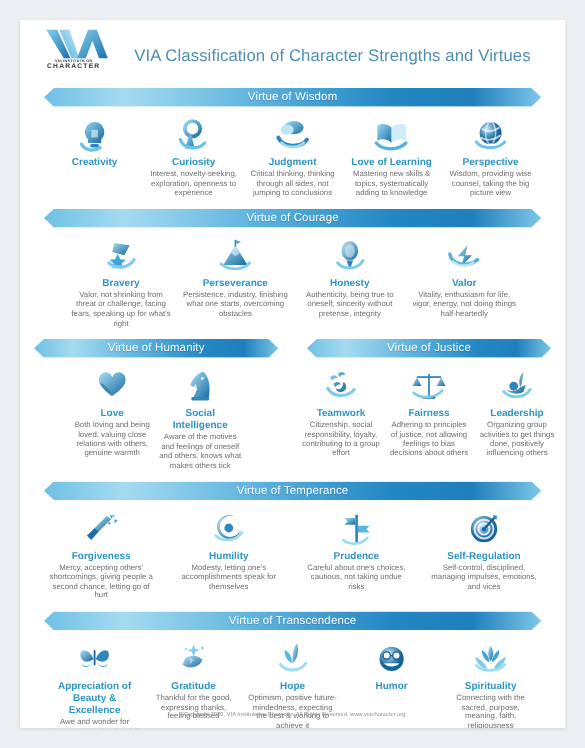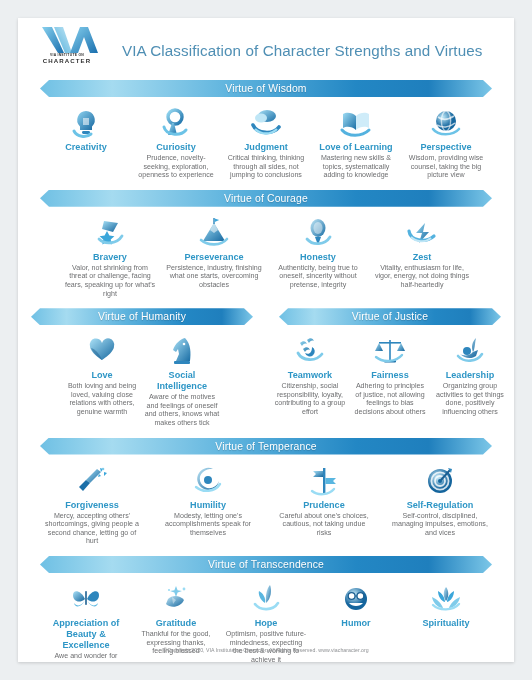--- a/index.html
+++ b/index.html
@@ -142,21 +142,21 @@
                   <stop offset="0" stop-color="#9adcf4"></stop>
                   <stop offset="1" stop-color="#1b6fa8"></stop>
                 </linearGradient>
               </defs>
               <circle cx="14" cy="10" r="7" fill="none" stroke="url(#g2)" stroke-width="3.4"></circle>
               <path d="M11 16l-4 12h9l-3-12z" fill="url(#g2)"></path>
               <path d="M3 20c2 8 16 10 22 3" stroke="#6cc3e7" stroke-width="3" fill="none" stroke-linecap="round"></path>
             </svg>
         </div>
         <div class="s-title">Curiosity</div>
-        <div class="s-desc">Prudence, novelty-seeking, exploration, openness to experience</div>
+        <div class="s-desc">Interest, novelty-seeking, exploration, openness to experience</div>
       </div>
       <div class="col">
         <div class="icon-wrap">
           <svg width="34" height="32" viewBox="0 0 34 32">
               <defs>
                 <linearGradient id="g3" x1="0" y1="0" x2="1" y2="1">
                   <stop offset="0" stop-color="#a7dff5"></stop>
                   <stop offset="1" stop-color="#1a6ea5"></stop>
                 </linearGradient>
               </defs>
@@ -275,21 +275,21 @@
                 <linearGradient id="g9" x1="0" y1="0" x2="1" y2="1">
                   <stop offset="0" stop-color="#9adcf4"></stop>
                   <stop offset="1" stop-color="#15659d"></stop>
                 </linearGradient>
               </defs>
               <path d="M20 6l-9 10h6l-3 10 10-11h-6z" fill="url(#g9)"></path>
               <path d="M4 14c1 9 16 13 25 5" stroke="#54b2df" stroke-width="3.2" fill="none" stroke-linecap="round"></path>
               <path d="M6 20c5 5 14 6 20 1" stroke="#bfe6f6" stroke-width="2" fill="none"></path>
             </svg>
         </div>
-        <div class="s-title">Zest</div>
+        <div class="s-title">Valor</div>
         <div class="s-desc">Vitality, enthusiasm for life, vigor, energy, not doing things half-heartedly</div>
       </div>
     </div>
   </div>
 
   <div class="rowgap"></div>
 
   <div class="section">
     <div class="band" style="gap:0;">
       <div class="half-block">
@@ -568,18 +568,19 @@
                   <stop offset="1" stop-color="#17689f"></stop>
                 </linearGradient>
               </defs>
               <path d="M17 4c3 4 3 10 0 14-3-4-3-10 0-14z" fill="url(#x5)"></path>
               <path d="M9 8c4 2 7 7 7 11-4-1-7-6-7-11zM25 8c-4 2-7 7-7 11 4-1 7-6 7-11z" fill="#3ba6da"></path>
               <path d="M3 14c5 2 10 7 11 11-5 0-10-5-11-11zM31 14c-5 2-10 7-11 11 5 0 10-5 11-11z" fill="#7fcbea"></path>
               <path d="M4 22c6 6 20 6 26-1" stroke="#9adcf4" stroke-width="2.4" fill="none" stroke-linecap="round"></path>
             </svg>
         </div>
         <div class="s-title">Spirituality</div>
+        <div class="s-desc">Connecting with the sacred, purpose, meaning, faith, religiousness</div>
       </div>
     </div>
   </div>
 
   <div class="footer">©Copyright 2020, VIA Institute on Character. All Rights Reserved. www.viacharacter.org</div>
 </div>
 
 </body></html>

